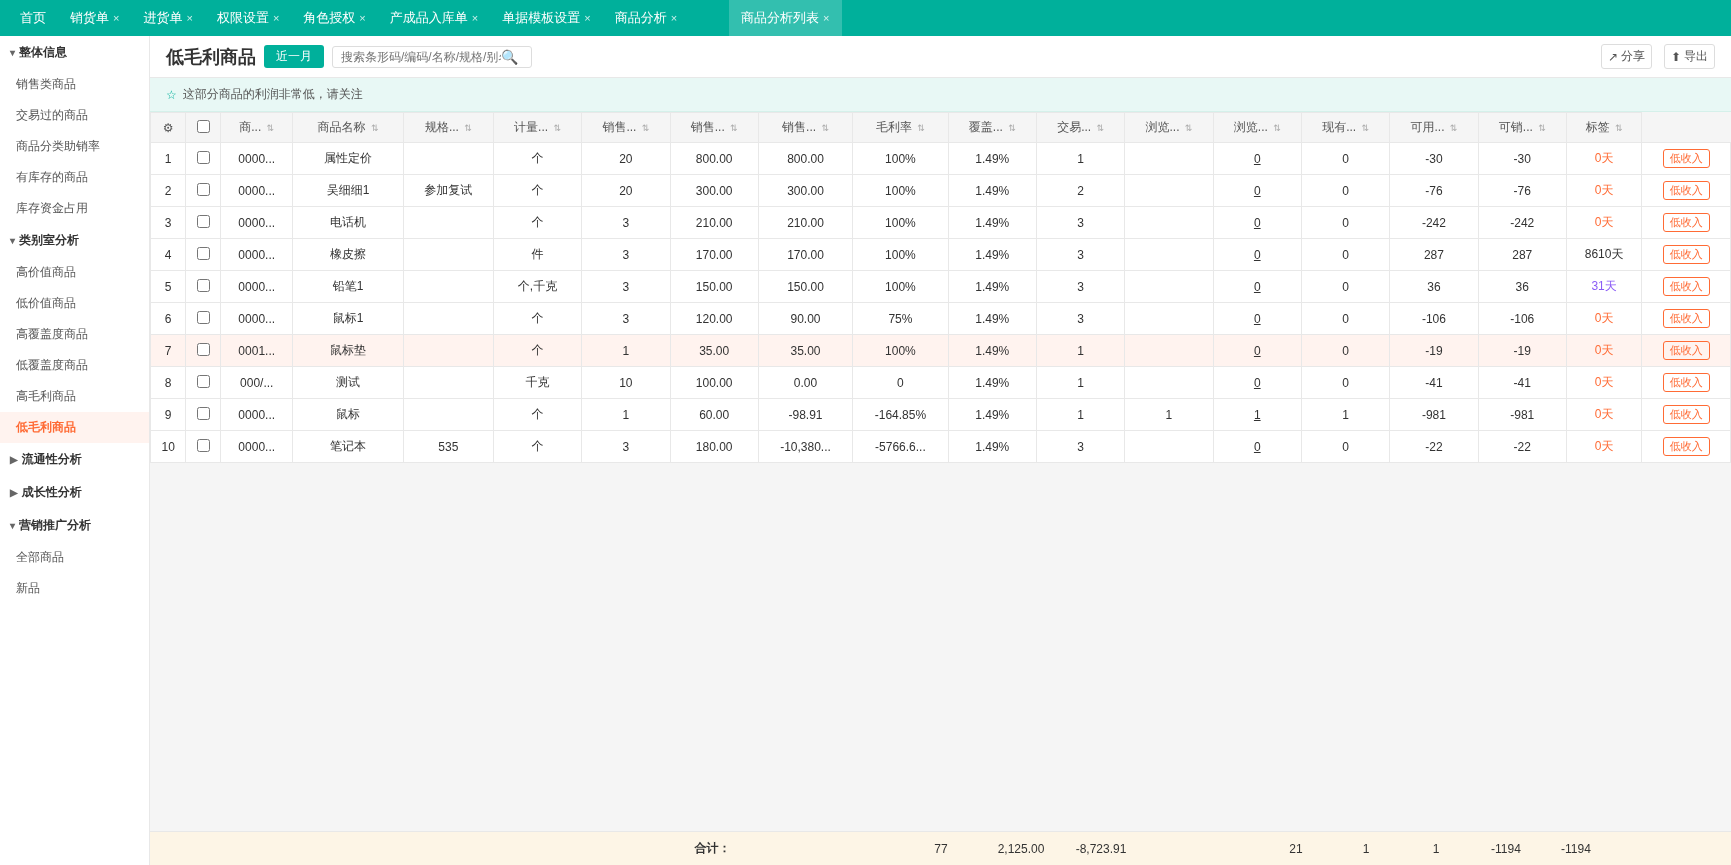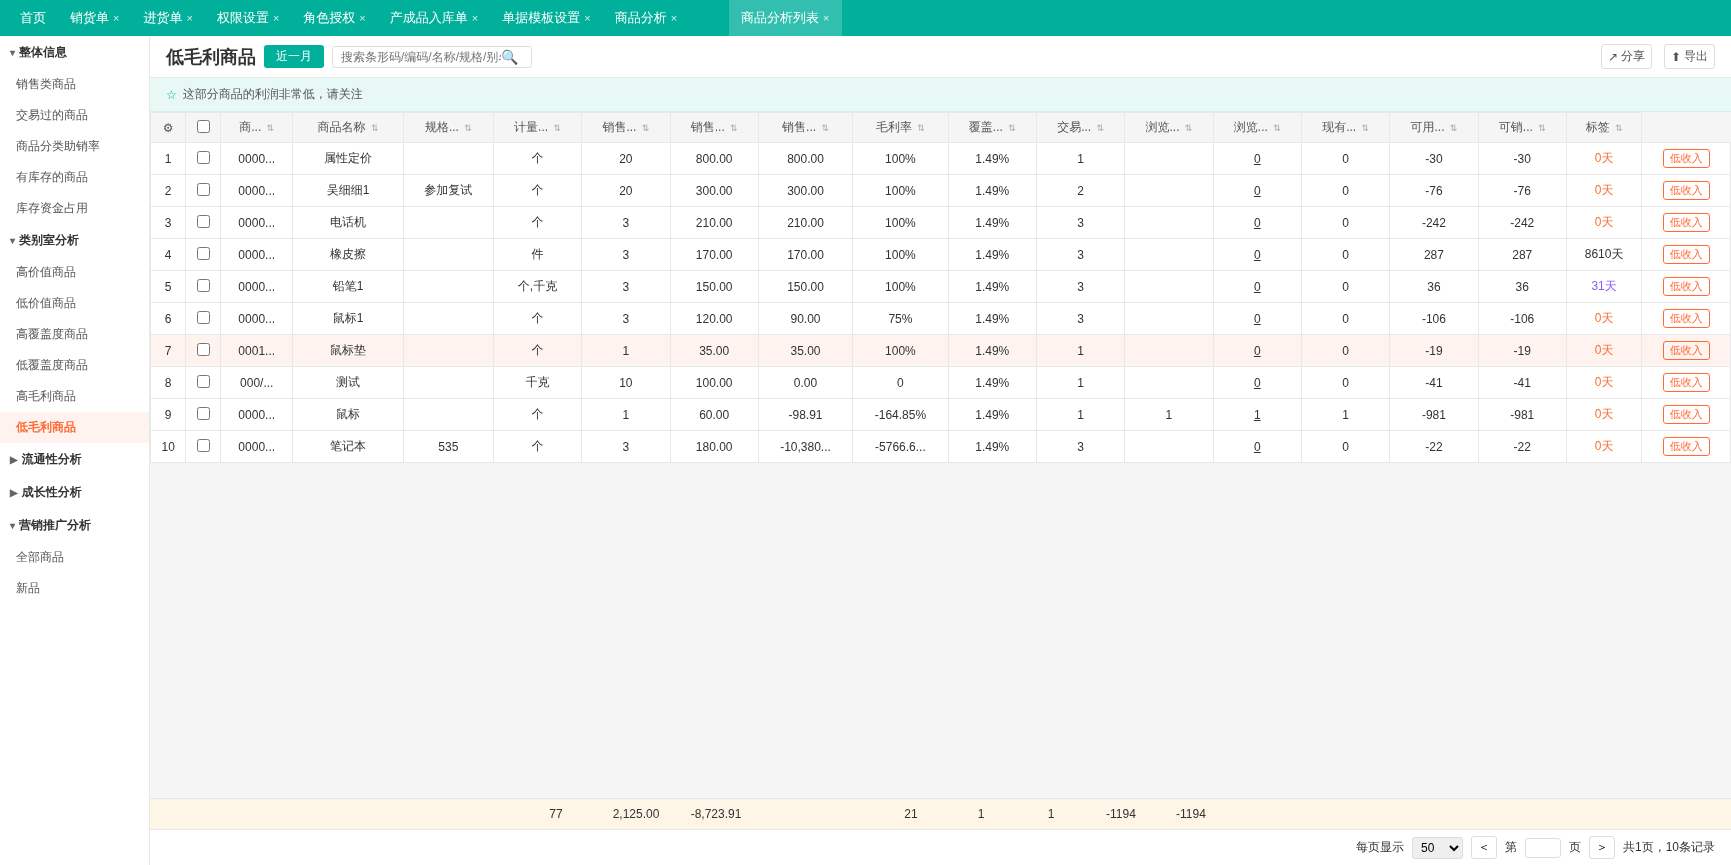--- a/index.html
+++ b/index.html
@@ -571,44 +571,33 @@
     </div>
 
     <div class="totals-bar">
       <div style="display:flex;width:100%;align-items:center;">
         <div style="width:36px;text-align:center;"></div>
         <div style="width:28px;"></div>
         <div style="width:72px;"></div>
         <div style="width:110px;"></div>
         <div style="width:60px;"></div>
         <div style="width:60px;"></div>
+        <div style="flex:1;text-align:center;">
+          <span style="font-weight:bold;padding-left:8px;">合计：</span>
+        </div>
         <div style="width:80px;text-align:center;">77</div>
         <div style="width:80px;text-align:center;">2,125.00</div>
         <div style="width:80px;text-align:center;">-8,723.91</div>
         <div style="width:60px;text-align:center;"></div>
         <div style="width:60px;text-align:center;"></div>
         <div style="width:70px;text-align:center;">21</div>
         <div style="width:70px;text-align:center;">1</div>
         <div style="width:70px;text-align:center;">1</div>
         <div style="width:70px;text-align:center;">-1194</div>
         <div style="width:70px;text-align:center;">-1194</div>
         <div style="width:60px;"></div>
         <div style="width:60px;"></div>
       </div>
     </div>
 
-    <div class="pagination-bar">
-      <span>每页显示</span>
-      <select>
-        <option>50</option>
-        <option>100</option>
-        <option>200</option>
-      </select>
-      <button class="page-btn">＜</button>
-      <span>第</span>
-      <input type="text" class="page-input" style="">
-      <span>页</span>
-      <button class="page-btn">＞</button>
-      <span>共1页，10条记录</span>
-    </div>
 
   </div>
 </div>
 
 </body></html>

